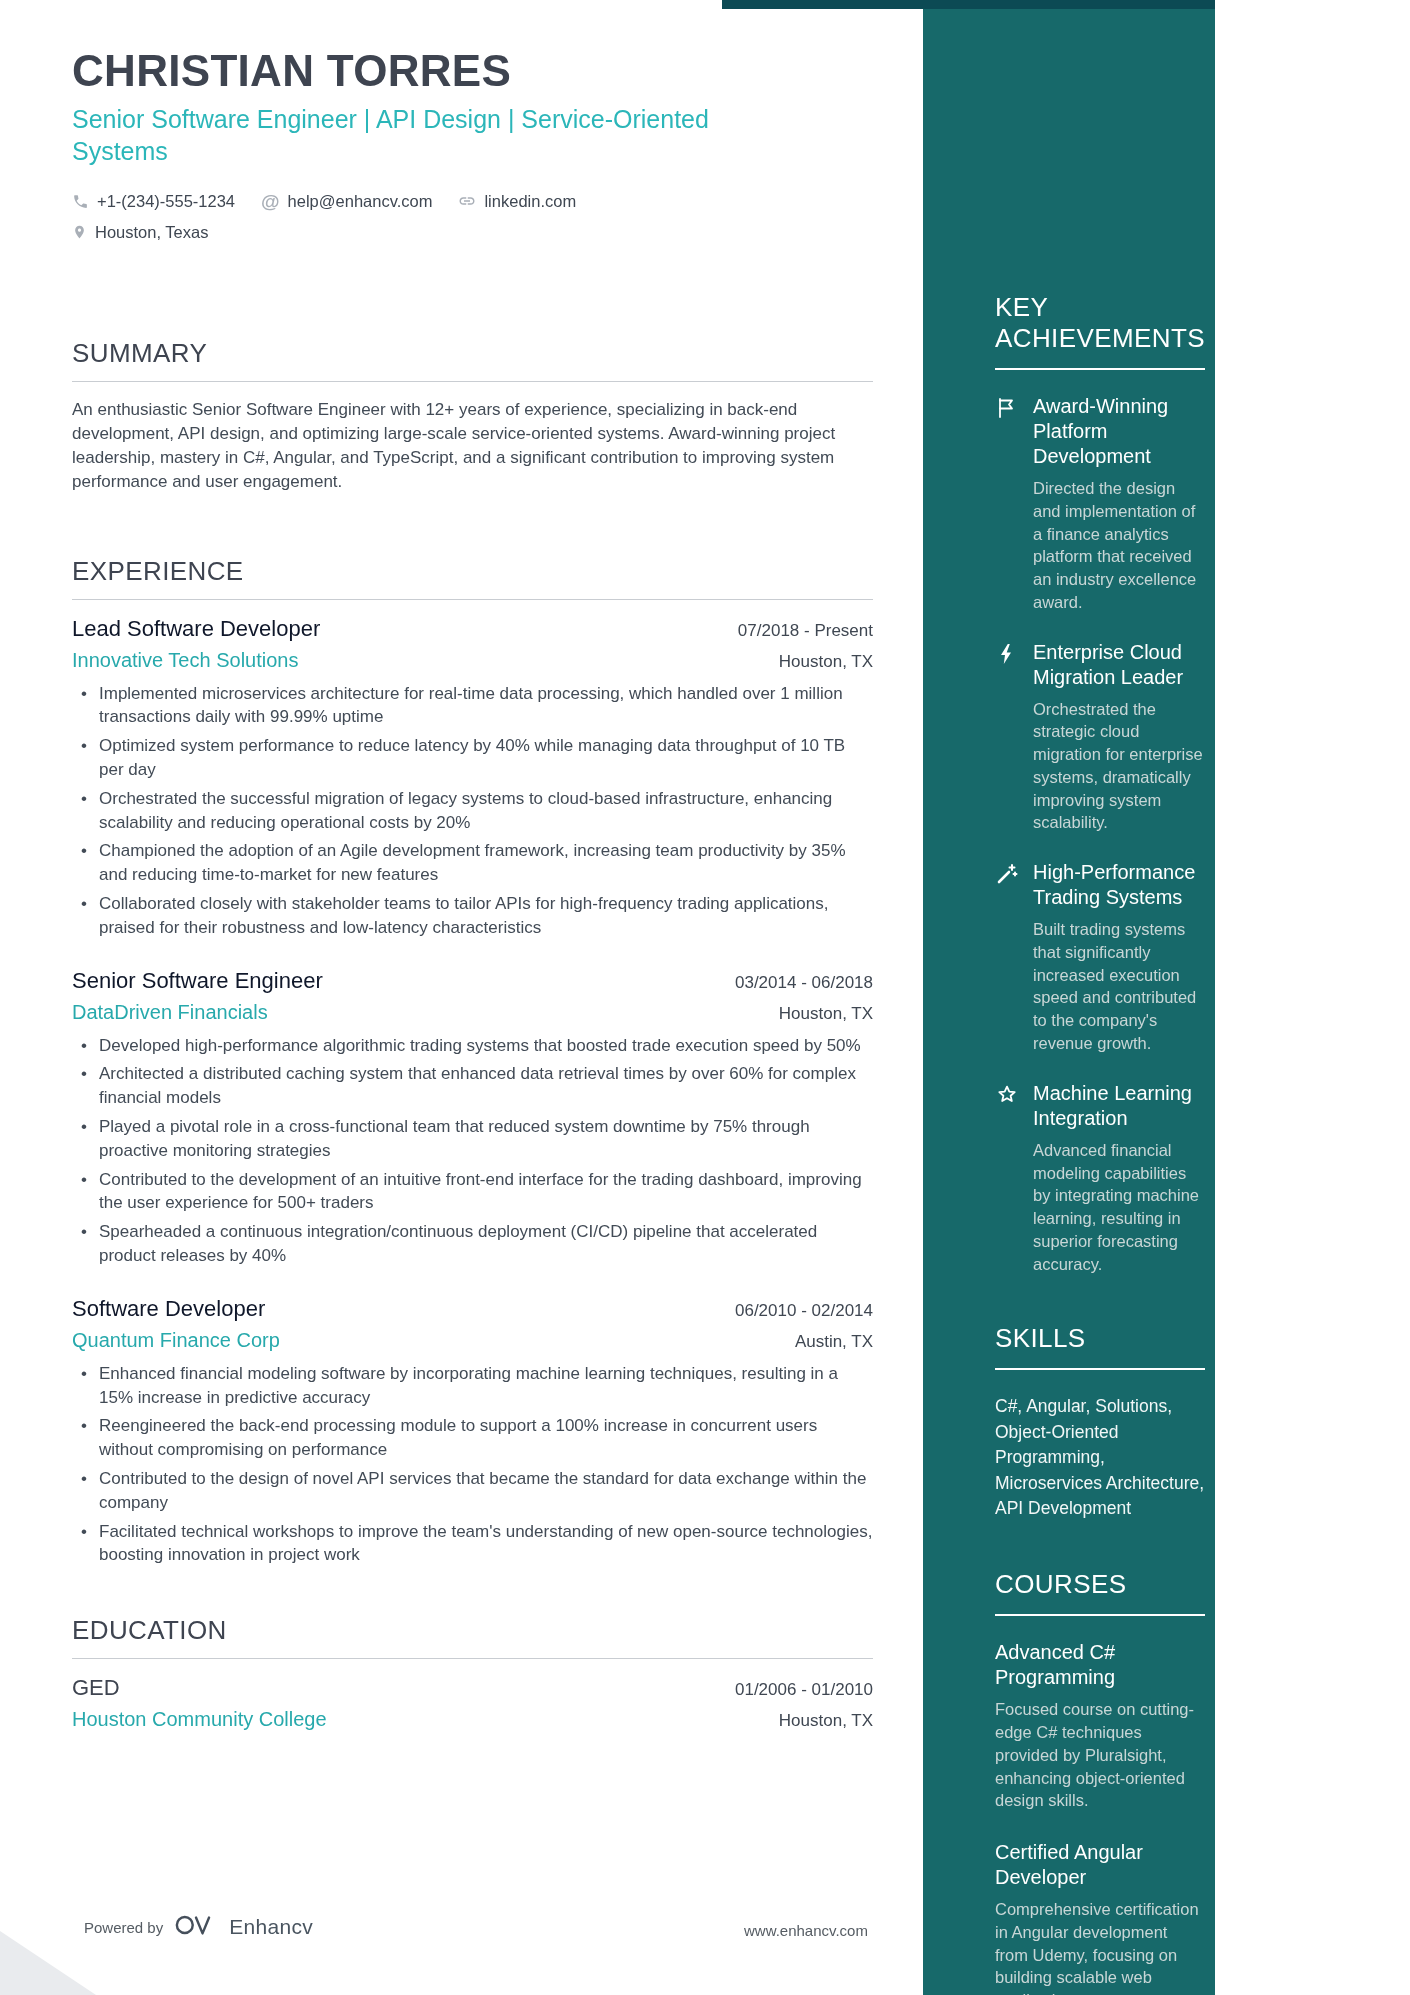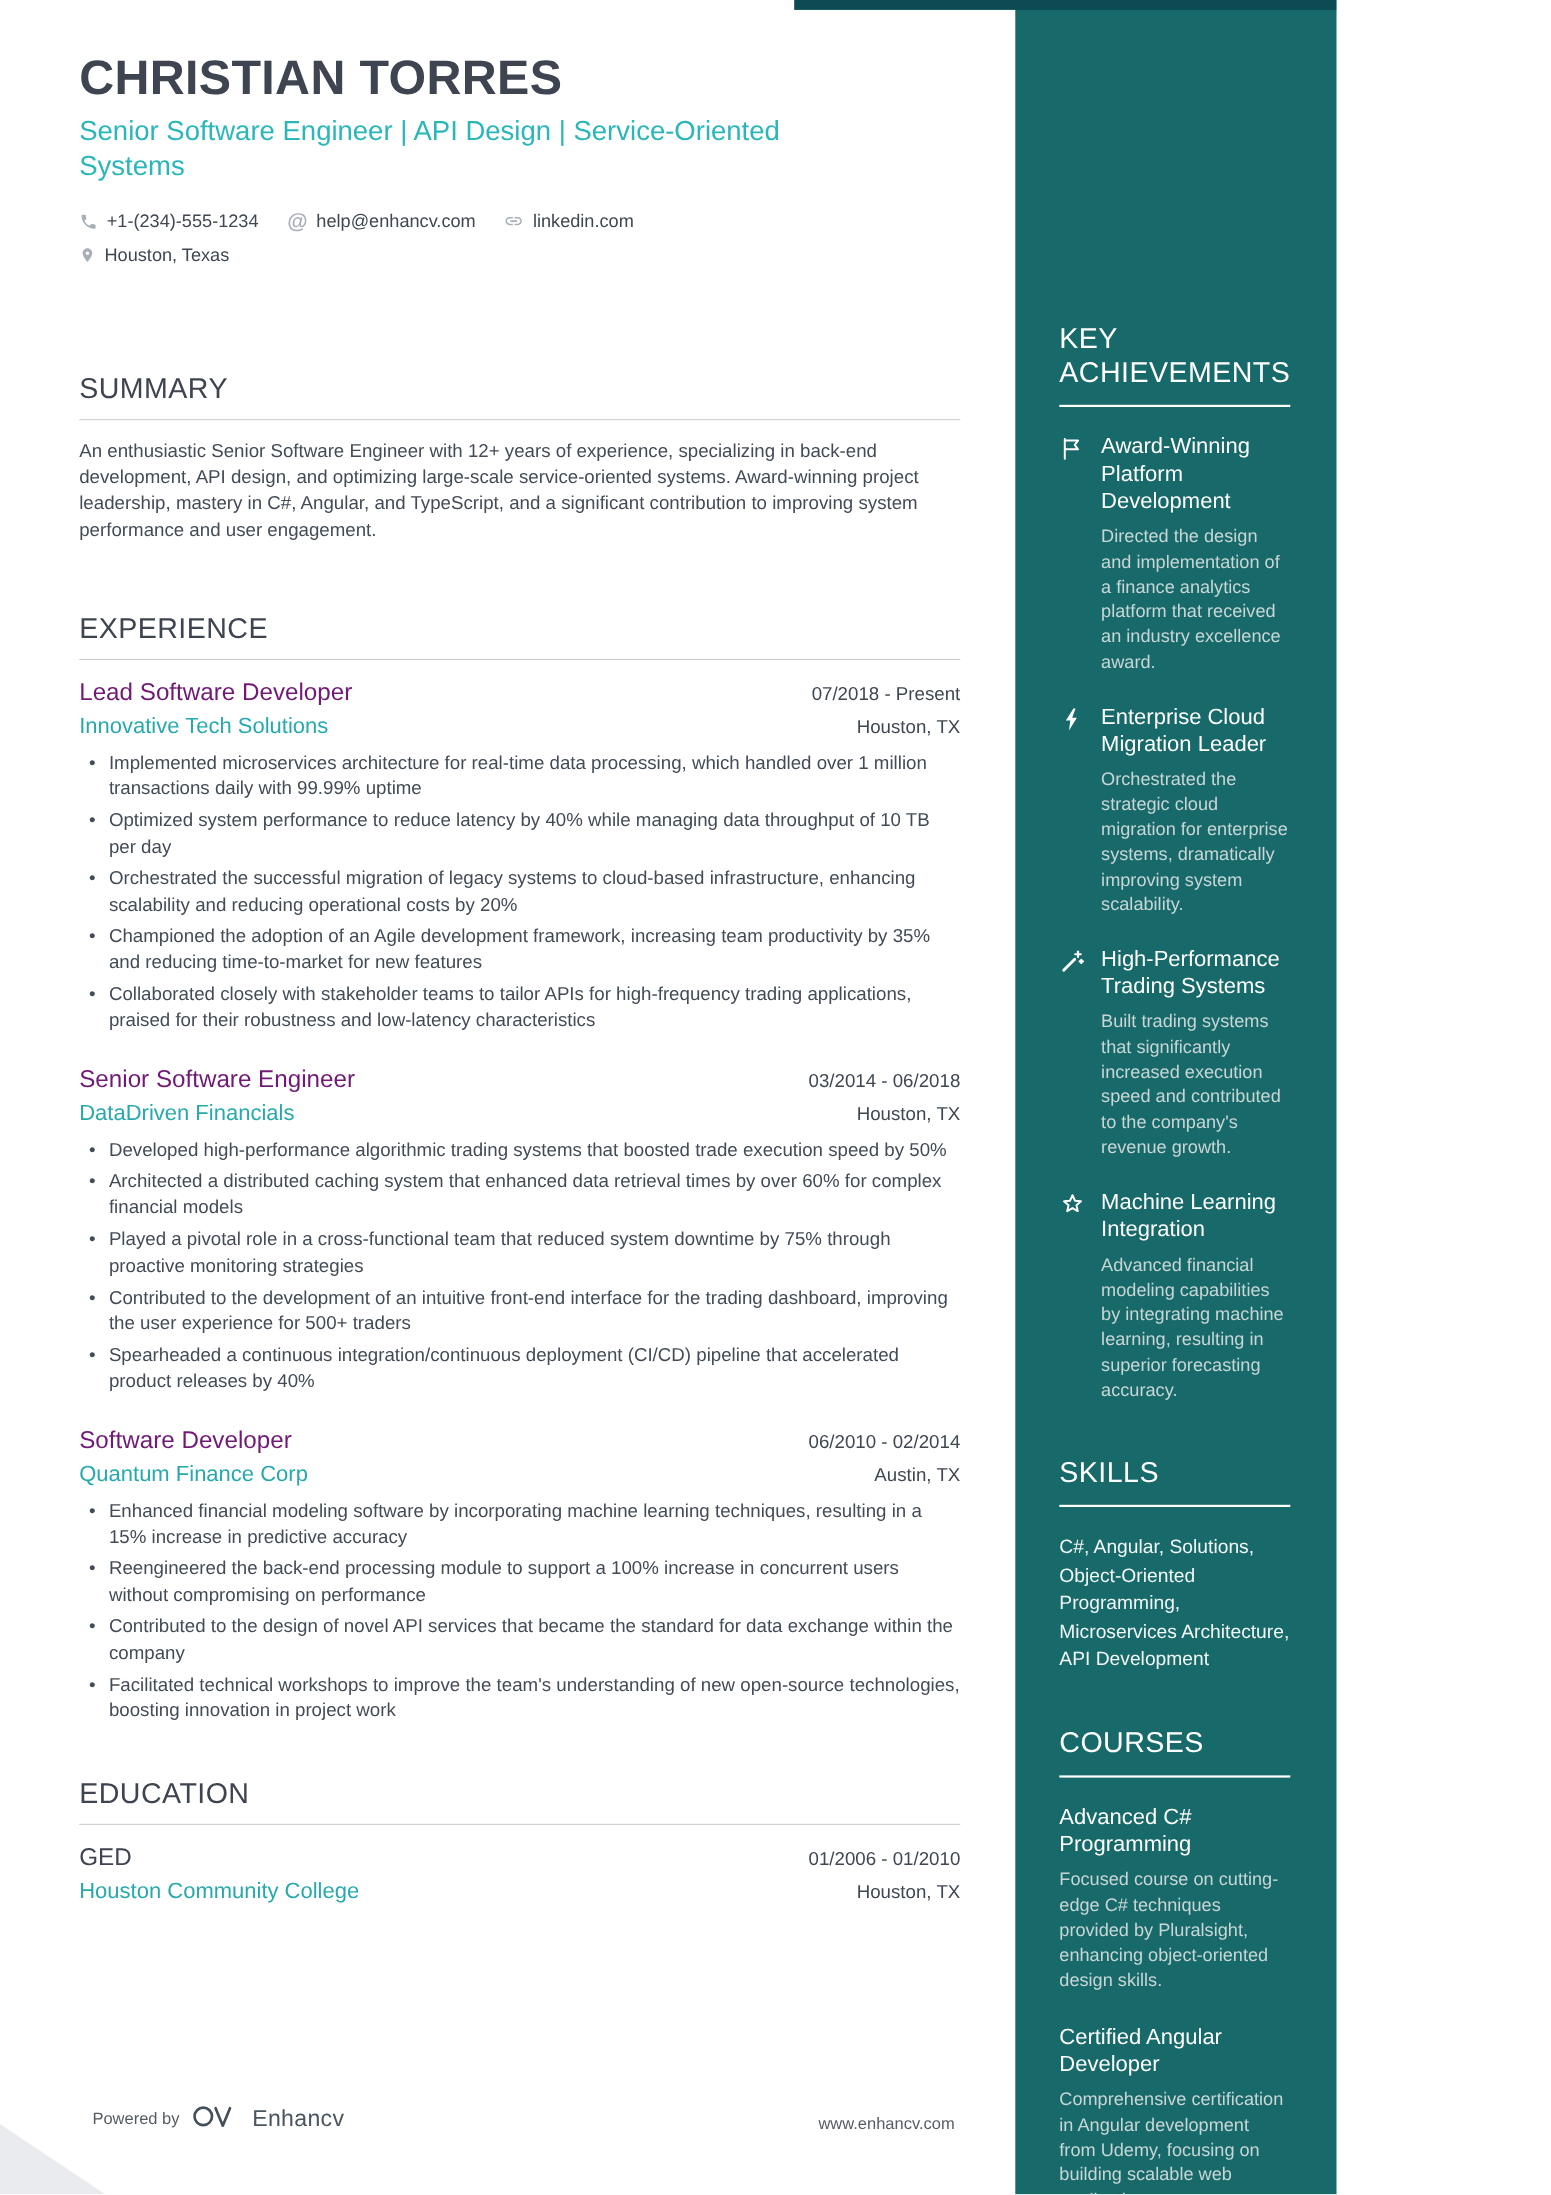--- a/index.html
+++ b/index.html
@@ -26,33 +26,33 @@
 
   .section-title { font-size: 26px; font-weight: 400; color: #3E4450; letter-spacing: .4px;
                    margin: 0 0 16px; padding-bottom: 12px; border-bottom: 1px solid #c9cdd2; }
   .sec-summary { margin-top: 92px; }
   .summary-text { margin: 4px 0 0; font-size: 17px; line-height: 24px; max-width: 790px; }
 
   .sec-exp { margin-top: 62px; }
   .job { margin-top: 10px; }
   .job + .job { margin-top: 28px; }
   .jrow { display: flex; justify-content: space-between; align-items: baseline; }
-  .job-title { margin: 0; font-size: 22px; font-weight: 400; color: #701a75; }
+  .job-title { margin: 0; font-size: 22px; font-weight: 400; color: #0f172a; }
   .job-date, .job-loc { font-size: 17px; color: #3f4752; white-space: nowrap; }
   .company { font-size: 20px; color: #27A9AC; }
   .crow { margin-top: 7px; }
   ul.bullets { list-style: none; margin: 10px 0 0; padding: 0; font-size: 17px; }
   ul.bullets li { position: relative; padding-left: 27px; margin-bottom: 5px; line-height: 1.4; }
   ul.bullets li::before { content: "\2022"; position: absolute; left: 9px; color: #424b56; }
 
   .sec-edu { margin-top: 48px; }
   .edu-degree { margin: 0; font-size: 22px; font-weight: 400; color: #3E4450; }
 
   
-  .sidebar { flex: 1 1 auto; background: #17696A; color: #ffffff; padding: 292px 76px 0 40px; }
+  .sidebar { flex: 1 1 auto; background: #17696A; color: #ffffff; padding: 292px 76px 0 72px; }
   .sb-title { font-size: 26px; font-weight: 400; letter-spacing: .4px; color: #ffffff;
               margin: 0 0 24px; padding-bottom: 14px; border-bottom: 2px solid #ffffff; }
   .sb-section { margin-bottom: 48px; }
   .ach { display: flex; gap: 14px; margin-bottom: 26px; }
   .ach-icon { flex: 0 0 24px; margin-top: 2px; color: #ffffff; }
   .ach-icon svg { display: block; }
   .ach h4, .course h4 { margin: 0 0 8px; font-size: 20px; font-weight: 400; line-height: 1.25; color: #ffffff; }
   .ach p, .course p { margin: 0; font-size: 16.5px; line-height: 1.38; color: #c8d6d6; }
   .skills-text { margin: 0; font-size: 17.5px; line-height: 1.45; color: #f2f7f7; }
   .course { margin-bottom: 28px; }

